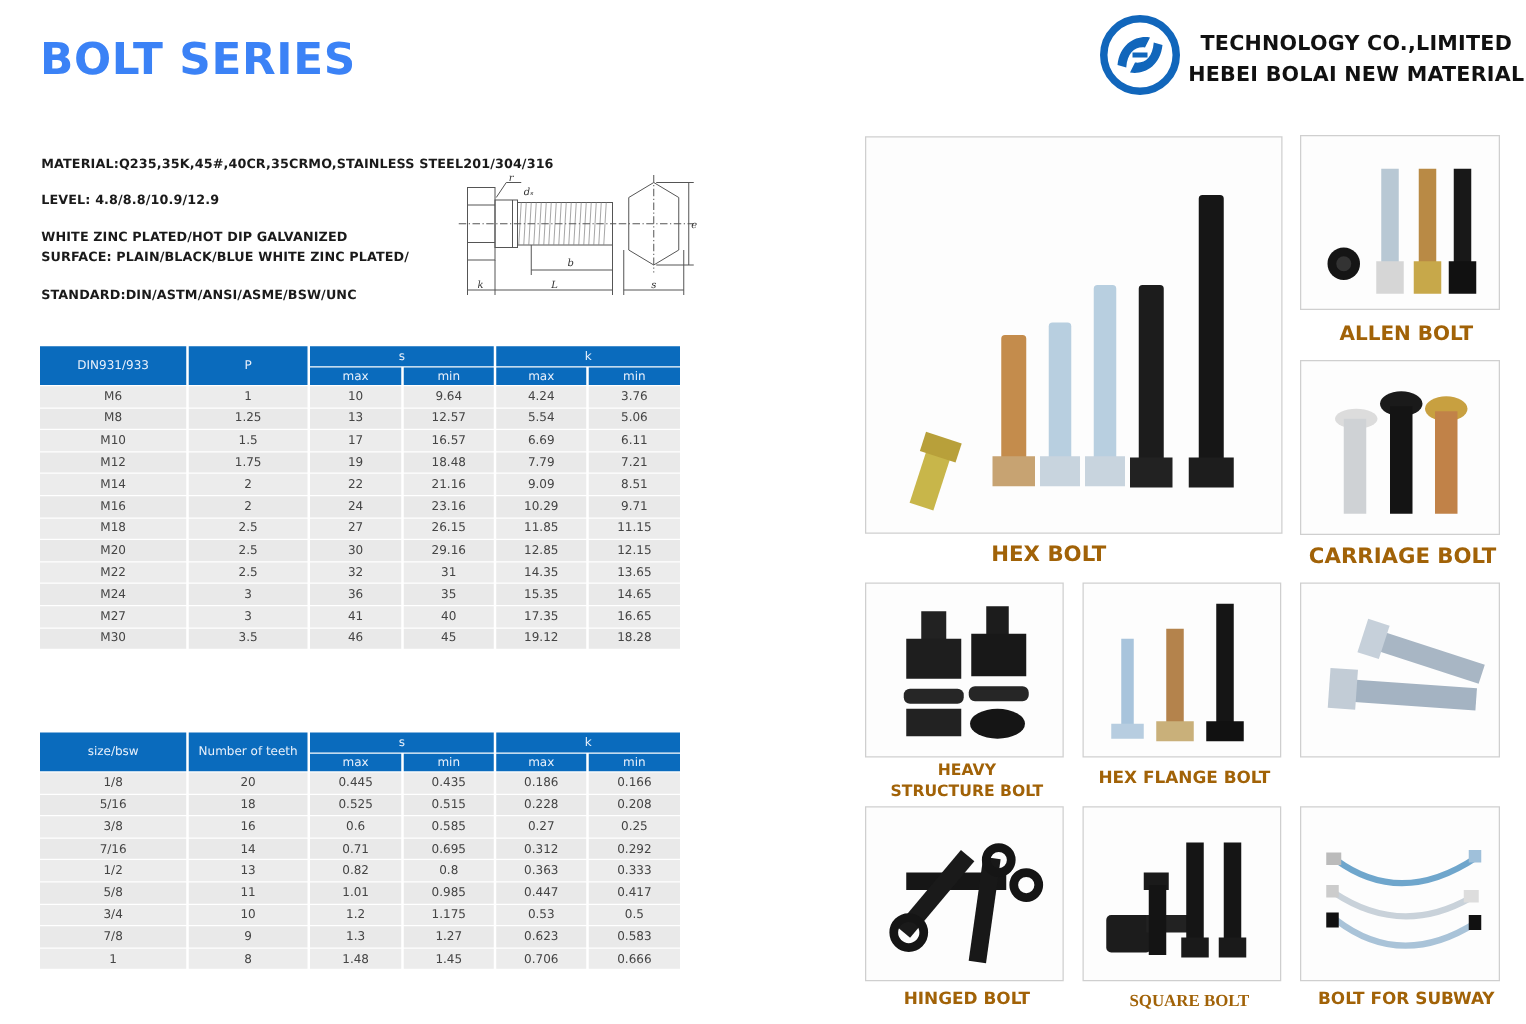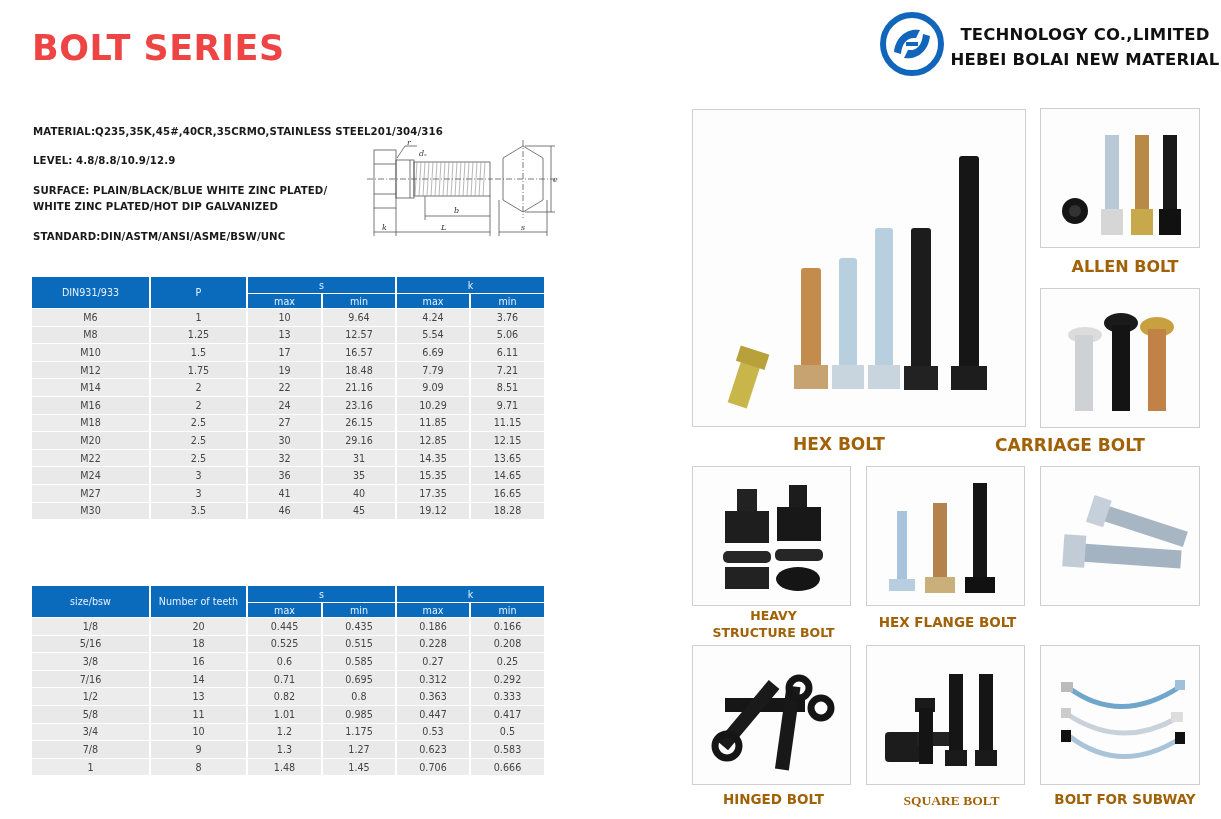--- a/index.html
+++ b/index.html
@@ -1,19 +1,19 @@
 <!DOCTYPE html>
 <html><head>
 <meta charset="utf-8">
 <style>
   * { box-sizing: border-box; margin: 0; padding: 0; }
   html, body { width: 1221px; height: 819px; background: #ffffff; overflow: hidden; }
   body { position: relative; font-family: "DejaVu Sans", sans-serif; color: #111; }
 
-  .title { position: absolute; left: 32px; top: 28px; font-size: 35px; font-weight: bold; letter-spacing: 0.5px; color: #ef4444; }
+  .title { position: absolute; left: 32px; top: 28px; font-size: 35px; font-weight: bold; letter-spacing: 0.5px; color: #3b82f6; }
 
   .logo { position: absolute; left: 880px; top: 12px; width: 64px; height: 64px; }
   .company { position: absolute; left: 950px; top: 22px; width: 270px; text-align: center; font-weight: bold; font-size: 16.5px; line-height: 25px; color: #111; letter-spacing: 0.2px; }
 
   .spec { position: absolute; left: 33px; font-size: 10.2px; font-weight: bold; color: #1a1a1a; letter-spacing: 0.1px; line-height: 16px; }
 
   .drawing { position: absolute; left: 365px; top: 136px; width: 195px; height: 104px; }
 
   table.spec-table { position: absolute; left: 30px; border-collapse: separate; border-spacing: 2px 1px; font-size: 9.6px; color: #444; }
   table.spec-table th { background: #0a6bbd; color: #e8f0fb; font-weight: normal; text-align: center; padding: 0; }
@@ -35,22 +35,22 @@
   <rect x="26" y="30" width="12" height="4" fill="#1166bb"></rect>
 </svg>
 <div class="company">
   <div>TECHNOLOGY CO.,LIMITED</div>
   <div>HEBEI BOLAI NEW MATERIAL</div>
 </div>
 
 <div class="spec" style="top:124px;">MATERIAL:Q235,35K,45#,40CR,35CRMO,STAINLESS STEEL201/304/316</div>
 <div class="spec" style="top:153px;">LEVEL: 4.8/8.8/10.9/12.9</div>
 <div class="spec" style="top:183px;">
+  <div>WHITE ZINC PLATED/HOT DIP GALVANIZED</div>
   <div>SURFACE: PLAIN/BLACK/BLUE WHITE ZINC PLATED/</div>
-  <div>WHITE ZINC PLATED/HOT DIP GALVANIZED</div>
 </div>
 <div class="spec" style="top:229px;">STANDARD:DIN/ASTM/ANSI/ASME/BSW/UNC</div>
 
 <svg class="drawing" viewBox="0 0 195 104" font-family="DejaVu Serif, serif" font-style="italic" font-size="8" fill="none" stroke="#555" stroke-width="0.8">
 
   <rect x="9" y="14" width="22" height="58"></rect>
   <line x1="9" y1="28" x2="31" y2="28"></line>
   <line x1="9" y1="58" x2="31" y2="58"></line>
 
   <rect x="31" y="24" width="18" height="38"></rect>
@@ -368,21 +368,21 @@
 <div class="card" style="left:1040px; top:288px; width:160px; height:140px;">
   <svg width="160" height="140" viewBox="0 0 160 140">
     <ellipse cx="44" cy="46" rx="17" ry="8" fill="#dcdcdc"></ellipse>
       <rect x="34" y="46" width="18" height="76" fill="#cfd2d5"></rect>
     <ellipse cx="80" cy="34" rx="17" ry="10" fill="#1a1a1a"></ellipse>
       <rect x="71" y="36" width="18" height="86" fill="#141414"></rect>
     <ellipse cx="116" cy="38" rx="17" ry="10" fill="#c8a040"></ellipse>
       <rect x="107" y="40" width="18" height="82" fill="#c18248"></rect>
   </svg>
 </div>
-<div class="caption" style="left:984px; top:435px; width:172px; font-size:17px;">CARRIAGE BOLT</div>
+<div class="caption" style="left:1036px; top:435px; width:172px; font-size:17px;">CARRIAGE BOLT</div>
 
 <div class="card" style="left:692px; top:466px; width:159px; height:140px;">
   <svg width="159" height="140" viewBox="0 0 159 140">
     <rect x="44" y="22" width="20" height="30" fill="#222"></rect>
       <rect x="32" y="44" width="44" height="32" fill="#1e1e1e"></rect>
     <rect x="30" y="84" width="48" height="12" rx="5" fill="#262626"></rect>
       <rect x="32" y="100" width="44" height="22" fill="#222"></rect>
     <rect x="96" y="18" width="18" height="30" fill="#1c1c1c"></rect>
       <rect x="84" y="40" width="44" height="34" fill="#181818"></rect>
     <rect x="82" y="82" width="48" height="12" rx="5" fill="#262626"></rect>

